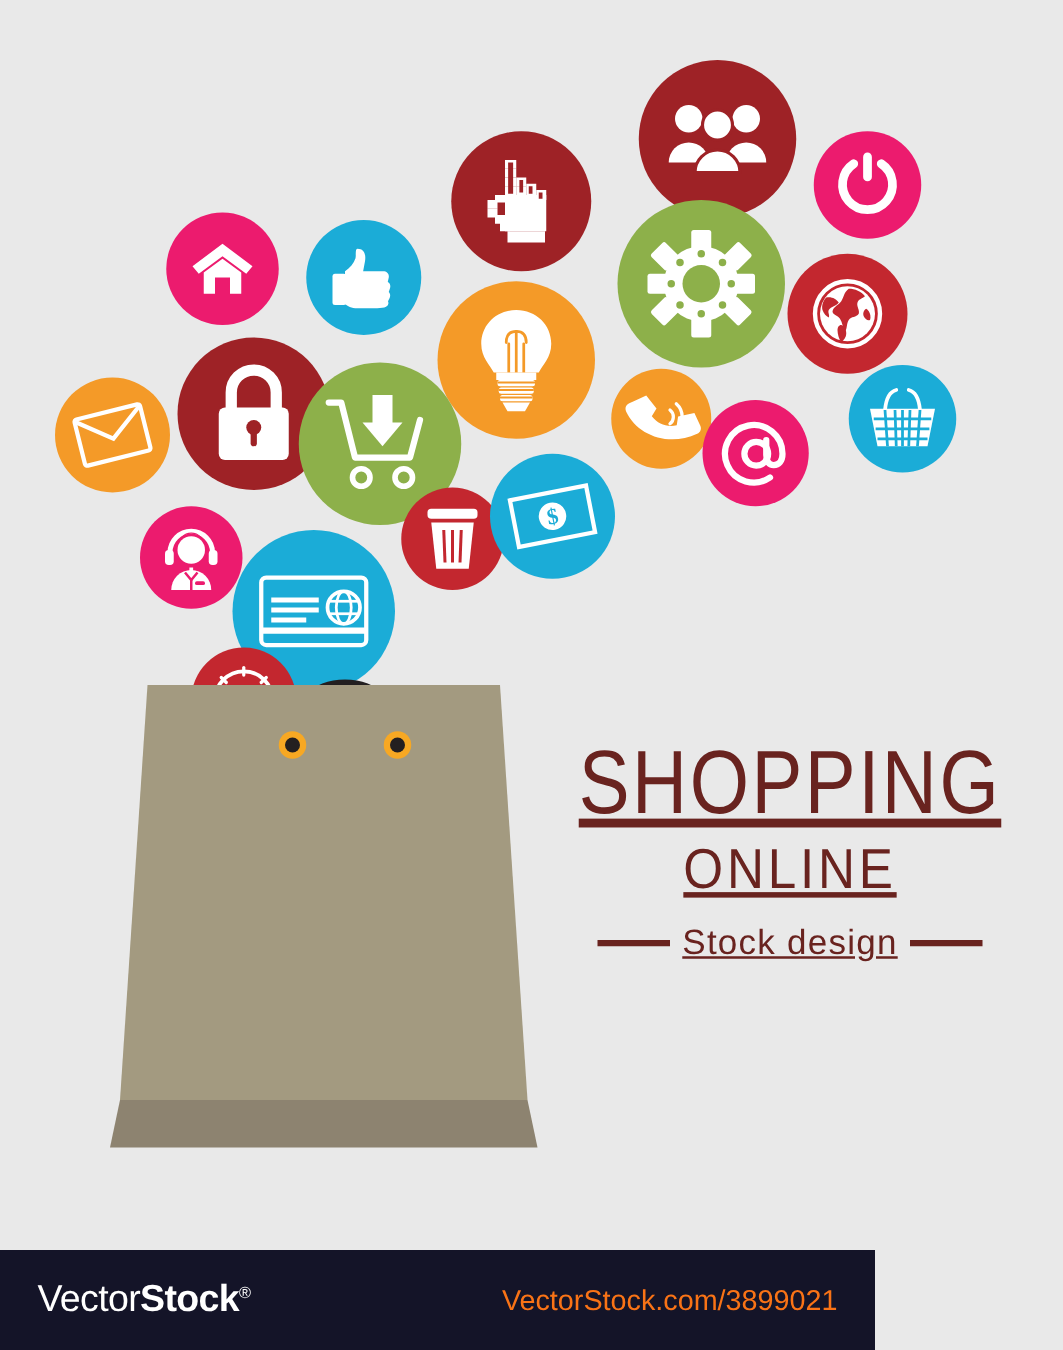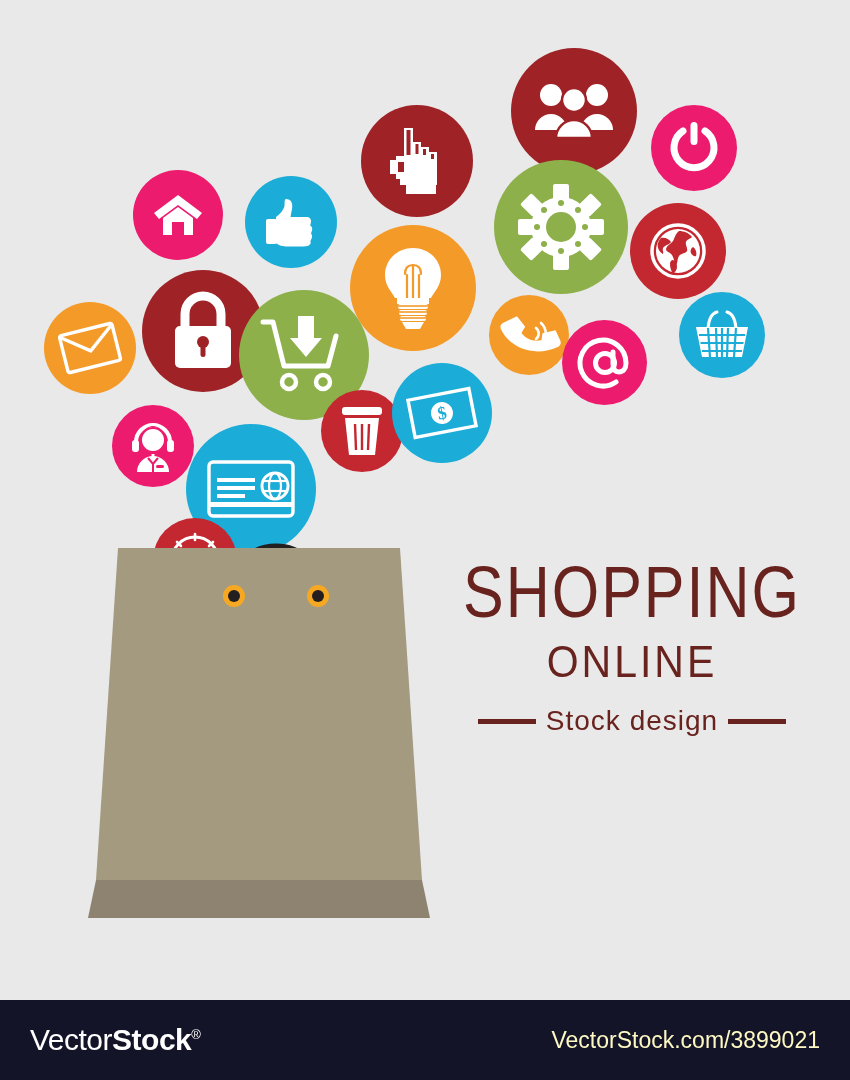--- a/index.html
+++ b/index.html
@@ -33,25 +33,26 @@
     top: 480px;
     width: 500px;
     height: 470px;
   }
   #bag svg { display: block; }
 
   
   #headline {
     position: absolute;
     left: 452px;
-    top: 557px;
+    top: 590px;
     width: 360px;
     text-align: center;
     color: #69231f;
     line-height: 1;
+    text-decoration: underline;
   }
   #title-main {
     font-family: "Liberation Sans", sans-serif;
     font-size: 61px;
     font-weight: 400;
     letter-spacing: 2px;
     white-space: nowrap;
     display: block;
     transform: scaleY(1.18);
     transform-origin: top center;
@@ -85,41 +86,41 @@
     font-weight: 400;
     letter-spacing: 1px;
     white-space: nowrap;
   }
 
   
   #footer {
     position: absolute;
     left: 0;
     top: 1000px;
-    width: 850px;
+    width: 700px;
     height: 80px;
     background: #141428;
     display: flex;
     align-items: center;
     justify-content: space-between;
     box-sizing: border-box;
     padding: 0 30px;
   }
   #wm-logo {
     color: #ffffff;
     font-size: 30px;
     letter-spacing: -0.5px;
     white-space: nowrap;
     font-family: "Liberation Sans", sans-serif;
   }
   #wm-logo .thin { font-weight: 300; }
   #wm-logo .bold { font-weight: 700; }
   #wm-logo .reg  { font-size: 13px; vertical-align: super; font-weight: 400; }
   #wm-url {
-    color: #fef9c3;
+    color: #f97316;
     font-size: 23px;
     font-weight: 400;
     white-space: nowrap;
     font-family: "Liberation Sans", sans-serif;
   }
 </style>
 </head>
 <body>
 
 <div id="stage">

